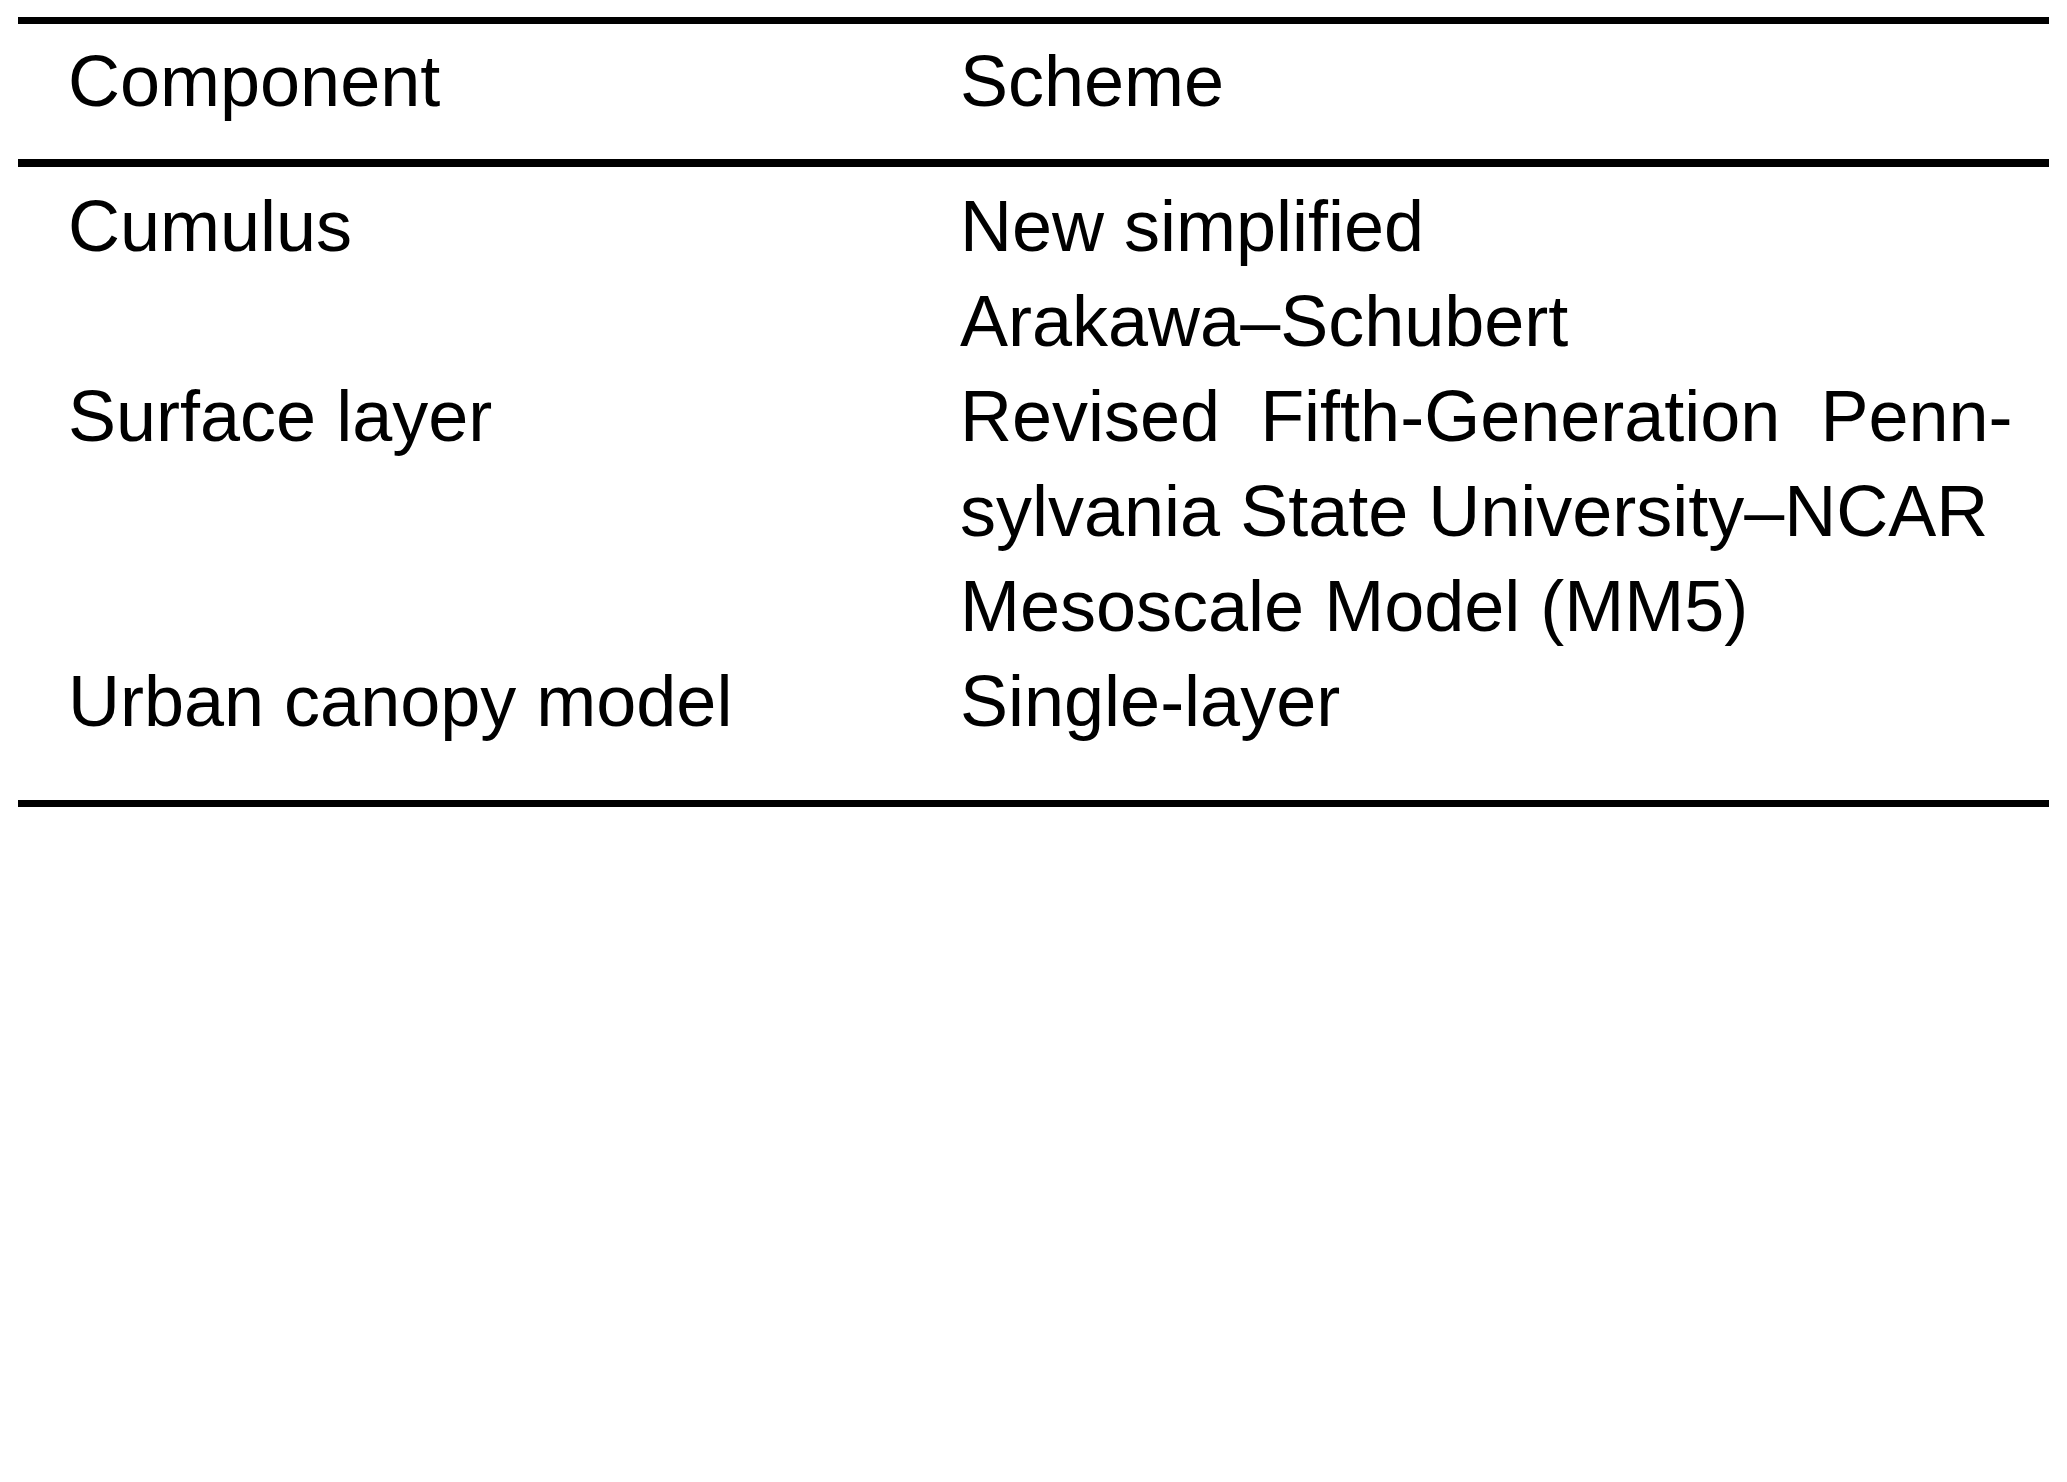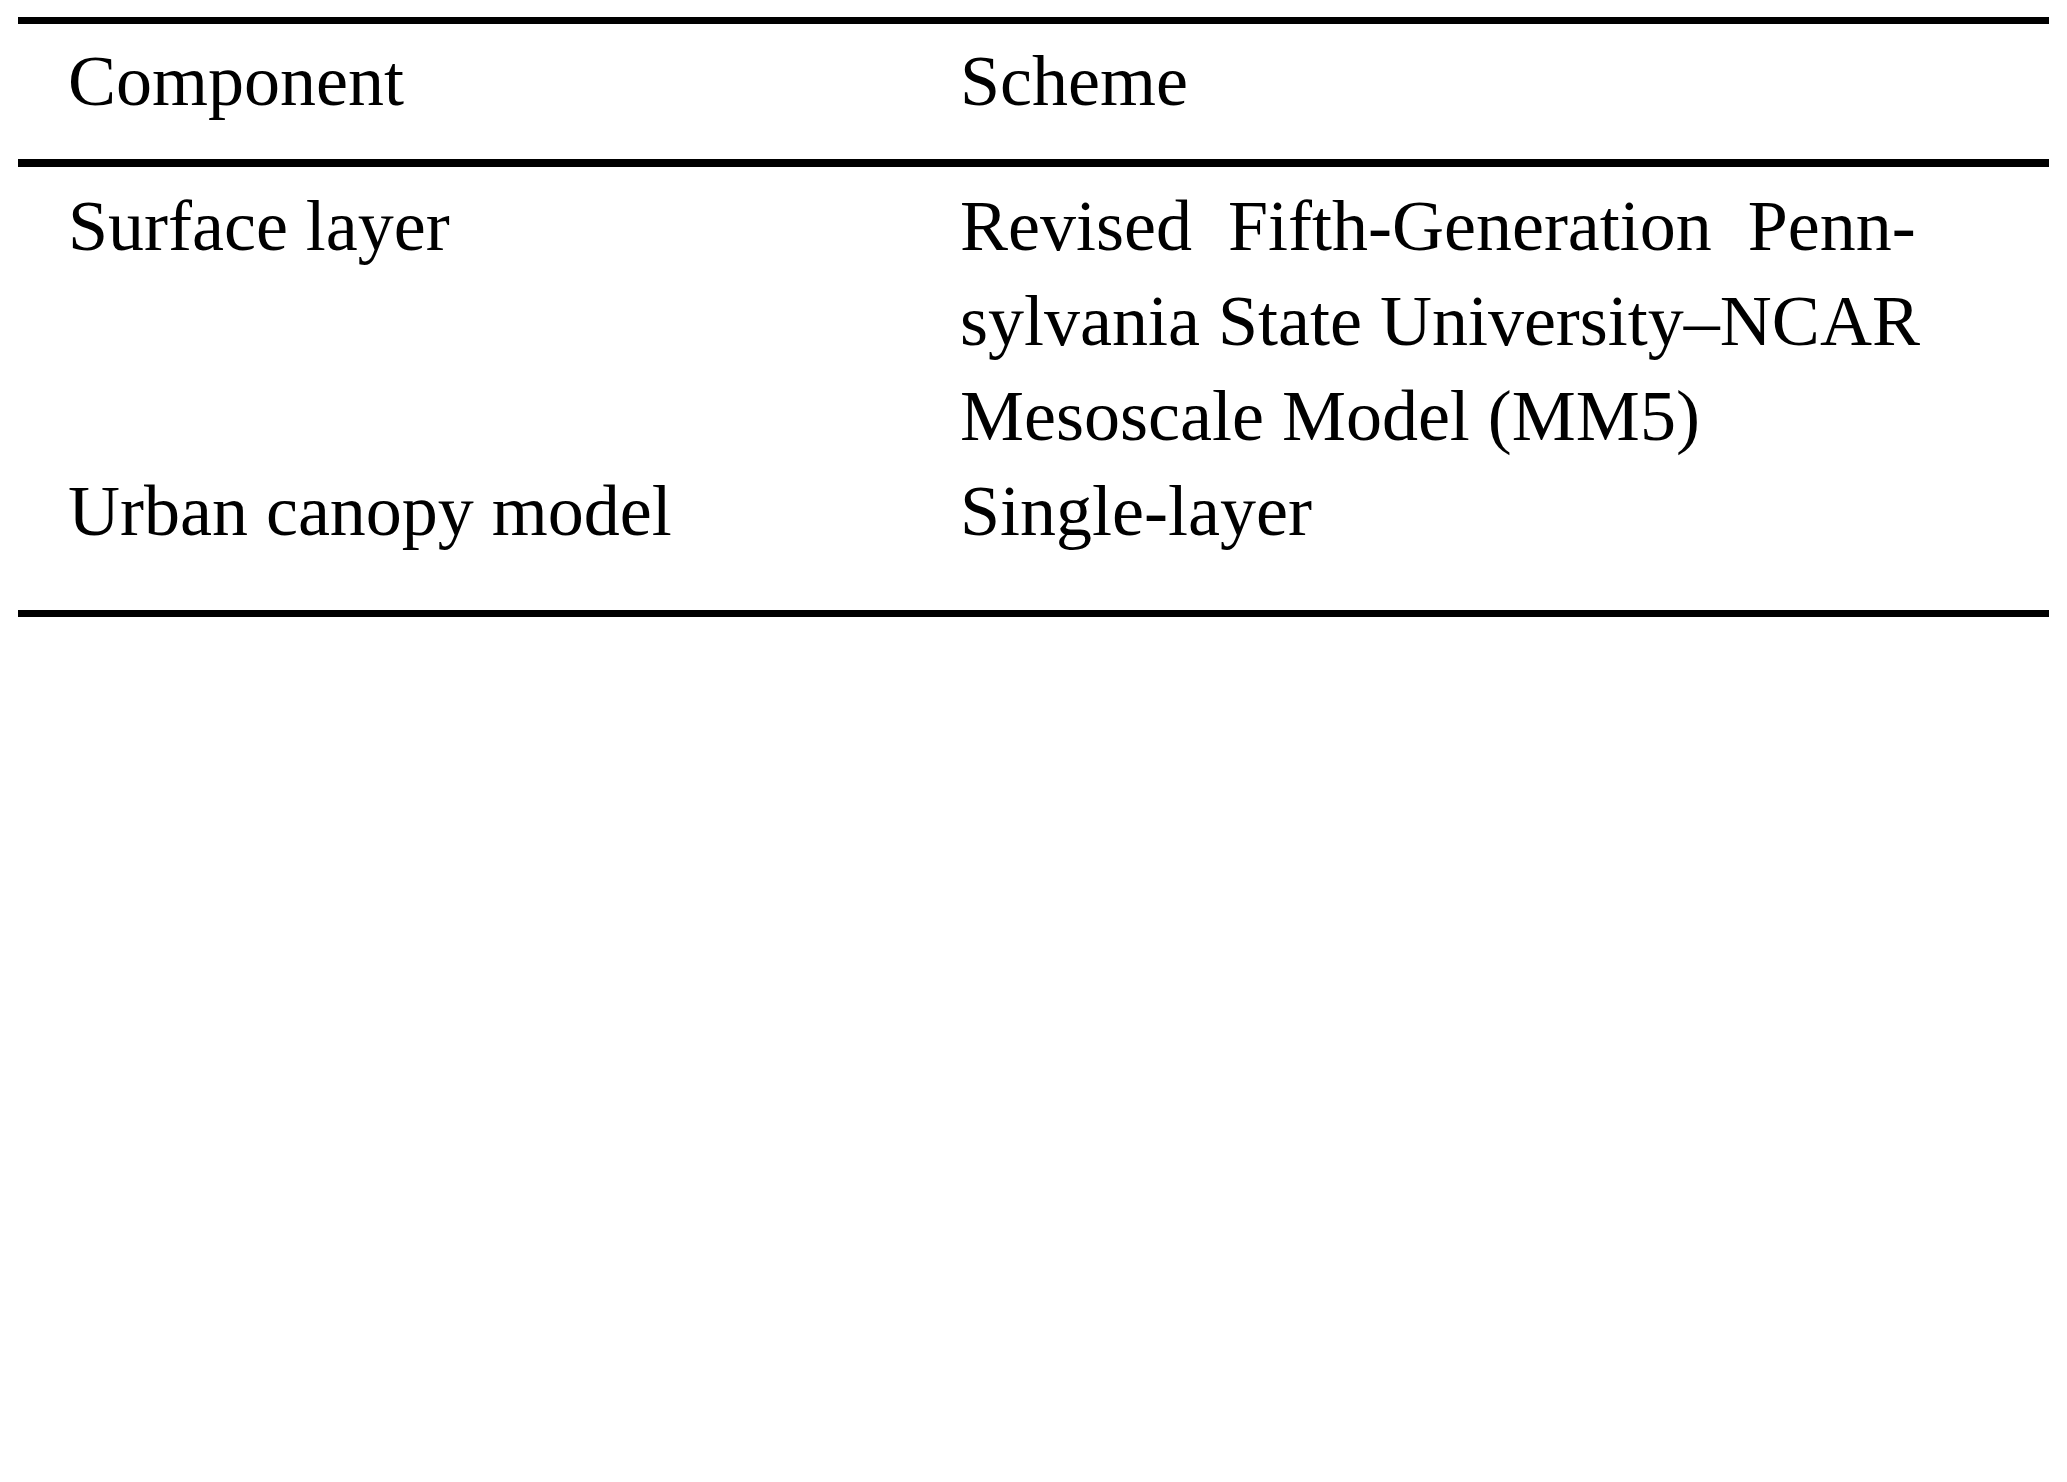--- a/index.html
+++ b/index.html
@@ -16,21 +16,21 @@
     box-sizing: border-box;
     margin: 17px 18px 0 18px;
     width: 2031px;
     border-top: 7px solid #000000;
     border-bottom: 7px solid #000000;
   }
   table.paper-table {
     width: 100%;
     border-collapse: collapse;
     table-layout: fixed;
-    font-family: Liberation Serif, serif;
+    font-family: Liberation Sans, sans-serif;
     font-size: 72px;
     line-height: 95px;
     color: #000000;
   }
   col.c1 { width: 942px; }
   col.c2 { width: auto; }
   th, td {
     vertical-align: top;
     text-align: left;
     font-weight: normal;
@@ -67,20 +67,25 @@
       <col class="c2">
     </colgroup>
     <thead>
       <tr>
         <th class="comp-col">Component</th>
         <th>Scheme</th>
       </tr>
     </thead>
     <tbody>
       <tr>
+        <td class="comp-col">Cumulus</td>
+        <td class="scheme">New simplified
+Arakawa–Schubert</td>
+      </tr>
+      <tr>
         <td class="comp-col">Surface layer</td>
         <td class="scheme">Revised  Fifth-Generation  Penn-
 sylvania State University–NCAR
 Mesoscale Model (MM5)</td>
       </tr>
       <tr>
         <td class="comp-col">Urban canopy model</td>
         <td class="scheme">Single-layer</td>
       </tr>
     </tbody>

